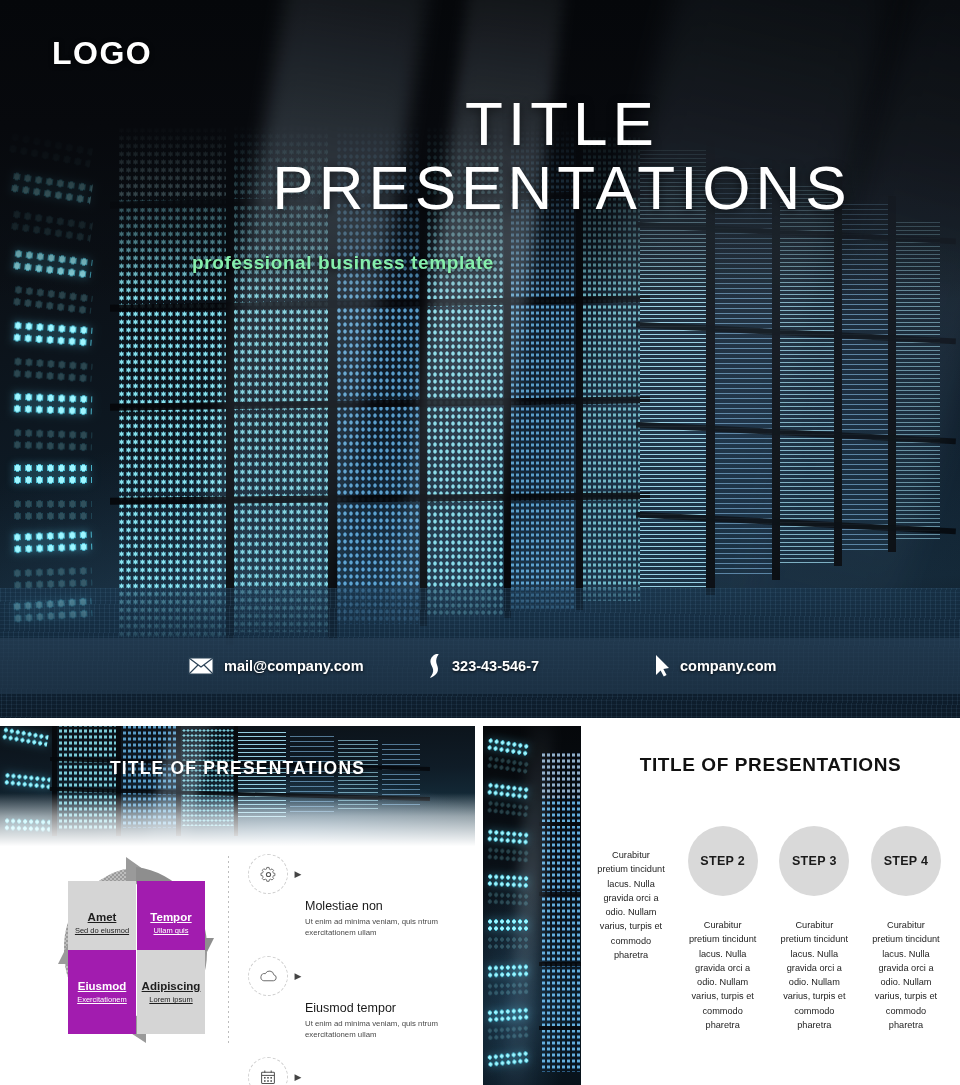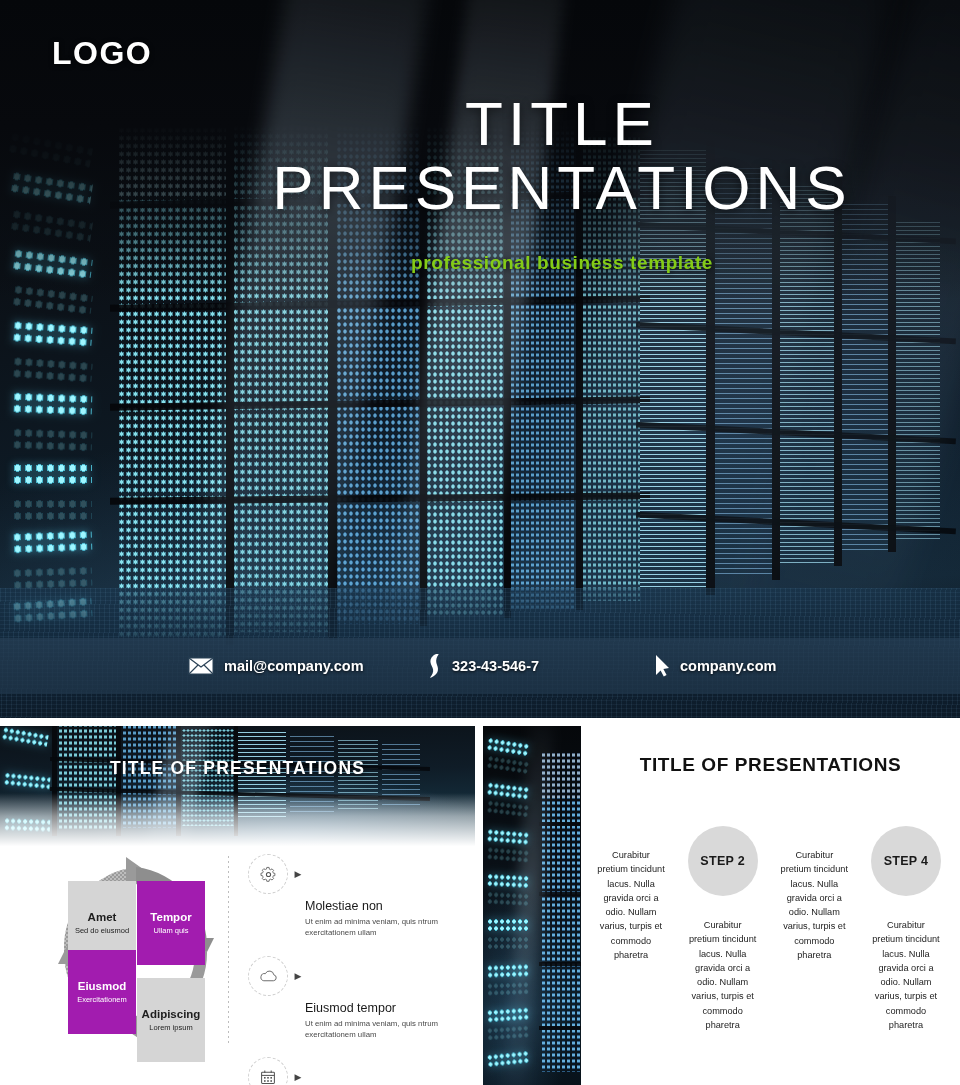--- a/index.html
+++ b/index.html
@@ -95,21 +95,21 @@
     font-weight:bold; letter-spacing:1.5px; z-index:9;
     text-shadow:0 1px 5px rgba(0,0,0,.75); }
   .hero-title{ position:absolute; right:28px; top:92px; width:740px; z-index:9;
     text-align:center; }
   .hero-title .l1, .hero-title .l2{ display:block; color:#fff; font-weight:300;
     letter-spacing:5px; line-height:1.03;
     text-shadow:0 2px 10px rgba(0,0,0,.55); }
   .hero-title .l1{ font-size:62px; }
   .hero-title .l2{ font-size:62px; }
   .hero-sub{ position:absolute; right:28px; top:252px; width:740px; z-index:9;
-    text-align:center; color:#84cc16; font-size:19px; font-weight:bold;
+    color:#86efac; font-size:19px; font-weight:bold;
     letter-spacing:.6px; text-shadow:0 1px 6px rgba(0,0,0,.8); }
 
   
   .contactbar{ position:absolute; left:0; bottom:24px; width:960px; height:56px;
     background:linear-gradient(180deg, rgba(38,62,84,.72), rgba(30,52,72,.80));
     display:flex; align-items:center; z-index:10; }
   .contact-item{ display:flex; align-items:center; color:#fff; font-size:14.5px;
     font-weight:bold; text-shadow:0 1px 3px rgba(0,0,0,.8); }
   .contact-item .txt{ white-space:nowrap; }
   .ci-mail{ position:absolute; left:188px; }
@@ -134,29 +134,29 @@
   .sl-head-fade{ position:absolute; left:0; bottom:0; width:475px; height:58px;
     background:linear-gradient(180deg, rgba(255,255,255,0) 0%, rgba(255,255,255,.55) 40%, #fff 92%); }
   .sl-title{ position:absolute; left:0; top:32px; width:475px; text-align:center;
     color:#fff; font-size:17.5px; font-weight:bold; letter-spacing:1.2px;
     text-shadow:0 1px 5px rgba(0,0,0,.6); z-index:5; }
 
   
   .cycle{ position:absolute; left:42px; top:128px; width:188px; height:192px; }
   .quad{ position:absolute; width:68px; height:84px; display:flex;
     flex-direction:column; align-items:center; justify-content:center;
-    text-align:center; }
+    text-align:center;text-decoration:underline; }
   .quad .qt{ font-size:11.5px; font-weight:bold; line-height:1.15; }
   .quad .qs{ font-size:7.5px; line-height:1.2; margin-top:2px; }
   .q-light{ background:#d5d5d5; color:#1d1d1d; }
   .q-dark{ background:#a21caf; color:#fff; }
   .q-tl{ left:26px; top:27px; }
   .q-tr{ left:95px; top:27px; }
   .q-bl{ left:26px; top:96px; }
-  .q-br{ left:95px; top:96px;margin-top:28px; }
+  .q-br{ left:95px; top:96px; }
 
   
   .ilist{ position:absolute; left:248px; top:128px; width:212px; }
   .idivider{ position:absolute; left:228px; top:130px; width:1px; height:188px;
     background-image:linear-gradient(180deg,#bdbdbd 0 2px, rgba(0,0,0,0) 2px 5px);
     background-size:1px 5px; }
   .irow{ position:relative; display:flex; align-items:flex-start; margin-bottom:17px; }
   .icirc{ flex:0 0 auto; width:40px; height:40px; border-radius:50%;
     border:1px dashed #cfcfcf; display:flex; align-items:center;
     justify-content:center; margin-right:3px; }
@@ -441,20 +441,21 @@
 
     <div class="steps">
       <div class="step step-1">
         <div class="step-body">Curabitur pretium tincidunt lacus. Nulla gravida orci a odio. Nullam varius, turpis et commodo pharetra</div>
       </div>
       <div class="step step-o">
         <div class="step-circle">STEP 2</div>
         <div class="step-body">Curabitur pretium tincidunt lacus. Nulla gravida orci a odio. Nullam varius, turpis et commodo pharetra</div>
       </div>
       <div class="step step-o">
+        <div class="step-circle">STEP 3</div>
         <div class="step-body">Curabitur pretium tincidunt lacus. Nulla gravida orci a odio. Nullam varius, turpis et commodo pharetra</div>
       </div>
       <div class="step step-o">
         <div class="step-circle">STEP 4</div>
         <div class="step-body">Curabitur pretium tincidunt lacus. Nulla gravida orci a odio. Nullam varius, turpis et commodo pharetra</div>
       </div>
     </div>
   </div>
 </div>
 

